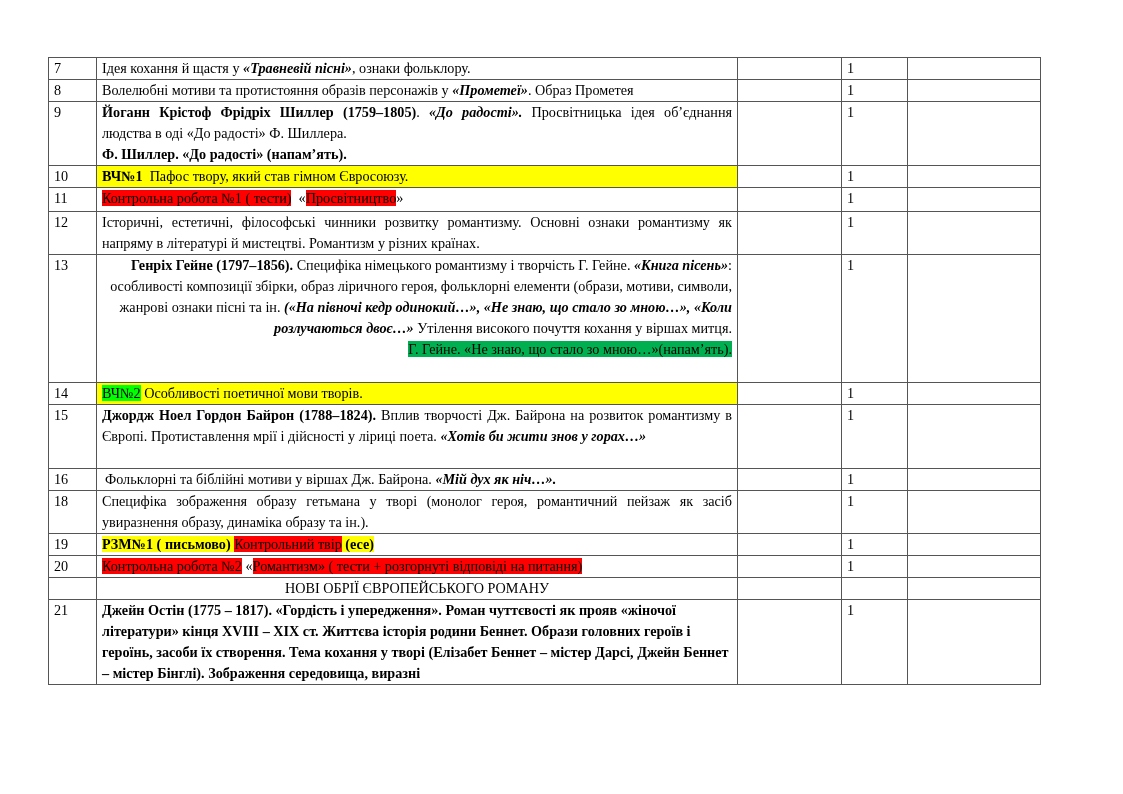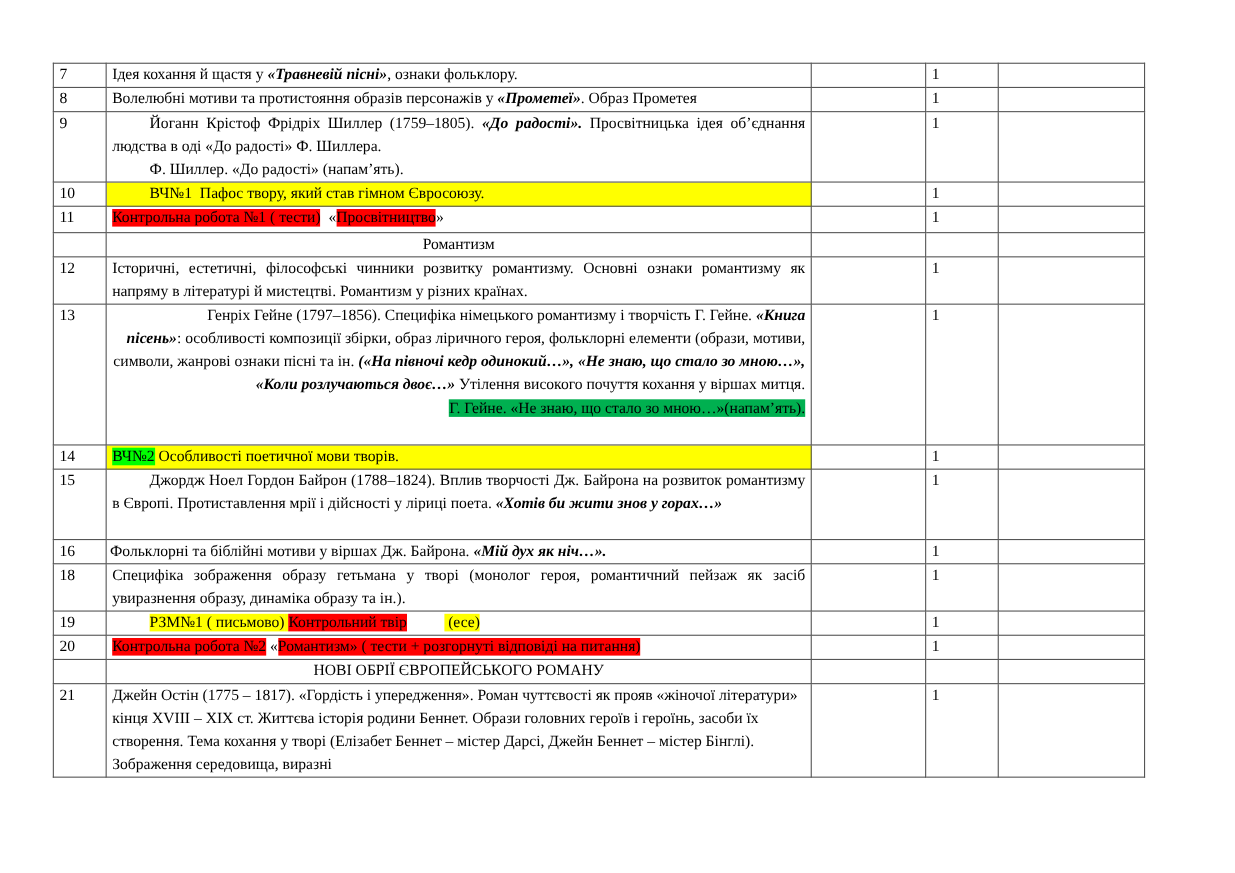--- a/index.html
+++ b/index.html
@@ -10,21 +10,21 @@
   table.plan td { border: 1.5px solid #555; vertical-align: top; padding: 0 5px; }
   col.c-num { width: 48px; }
   col.c-text { width: 641px; }
   col.c-date { width: 104px; }
   col.c-hours { width: 66px; }
   col.c-note { width: 133px; }
   td.num { padding-left: 6px; }
   td.text { text-align: justify; padding-left: 6px; padding-right: 6px; }
   td.hours { padding-left: 8px; }
   td.section { text-align: center; }
-  .b { font-weight: normal; margin-left: 34px; }
+  .b { font-weight: bold; }
   .bi { font-weight: bold; font-style: italic; }
   .hl-yellow { background: #FFFF00; }
   .hl-red { background: #FF0000; color: #000000; font-weight: normal; }
   .hl-green { background: #00B050; }
   .hl-lime { background: #00FF00; }
   td.fill-yellow { background: #FFFF00; }
   .line { display: block; }
 </style>
 </head>
 <body>
@@ -83,27 +83,20 @@
     <tr style="height:24px">
       <td class="num">11</td>
       <td class="text">
         <span class="hl-red">Контрольна робота №1 ( тести)</span><span style="white-space:pre">  «</span><span class="hl-red">Просвітництво</span><span>»</span>
       </td>
       <td></td>
       <td class="hours">1</td>
       <td></td>
     </tr>
 
-    <tr style="height:22px">
-      <td></td>
-      <td class="section b">Романтизм</td>
-      <td></td>
-      <td></td>
-      <td></td>
-    </tr>
 
     <tr style="height:43px">
       <td class="num">12</td>
       <td class="text">Історичні, естетичні, філософські чинники розвитку романтизму. Основні ознаки романтизму як напряму в літературі й мистецтві. Романтизм у різних країнах.</td>
       <td></td>
       <td class="hours">1</td>
       <td></td>
     </tr>
 
     <tr style="height:128px">
@@ -132,21 +125,21 @@
       <td class="text">
         <span class="b">Джордж Ноел Гордон Байрон (1788–1824).</span><span> Вплив творчості Дж. Байрона на розвиток романтизму в Європі. Протиставлення мрії і дійсності у ліриці поета. </span><span class="bi">«Хотів би жити знов у горах…»</span>
       </td>
       <td></td>
       <td class="hours">1</td>
       <td></td>
     </tr>
 
     <tr style="height:21px">
       <td class="num">16</td>
-      <td class="text" style="padding-left:3px">
+      <td class="text" style="padding-left:8px">
         <span>Фольклорні та біблійні мотиви у віршах Дж. Байрона. </span><span class="bi">«Мій дух як ніч…».</span>
       </td>
       <td></td>
       <td class="hours">1</td>
       <td></td>
     </tr>
 
 
     <tr style="height:42px">
       <td class="num">18</td>

